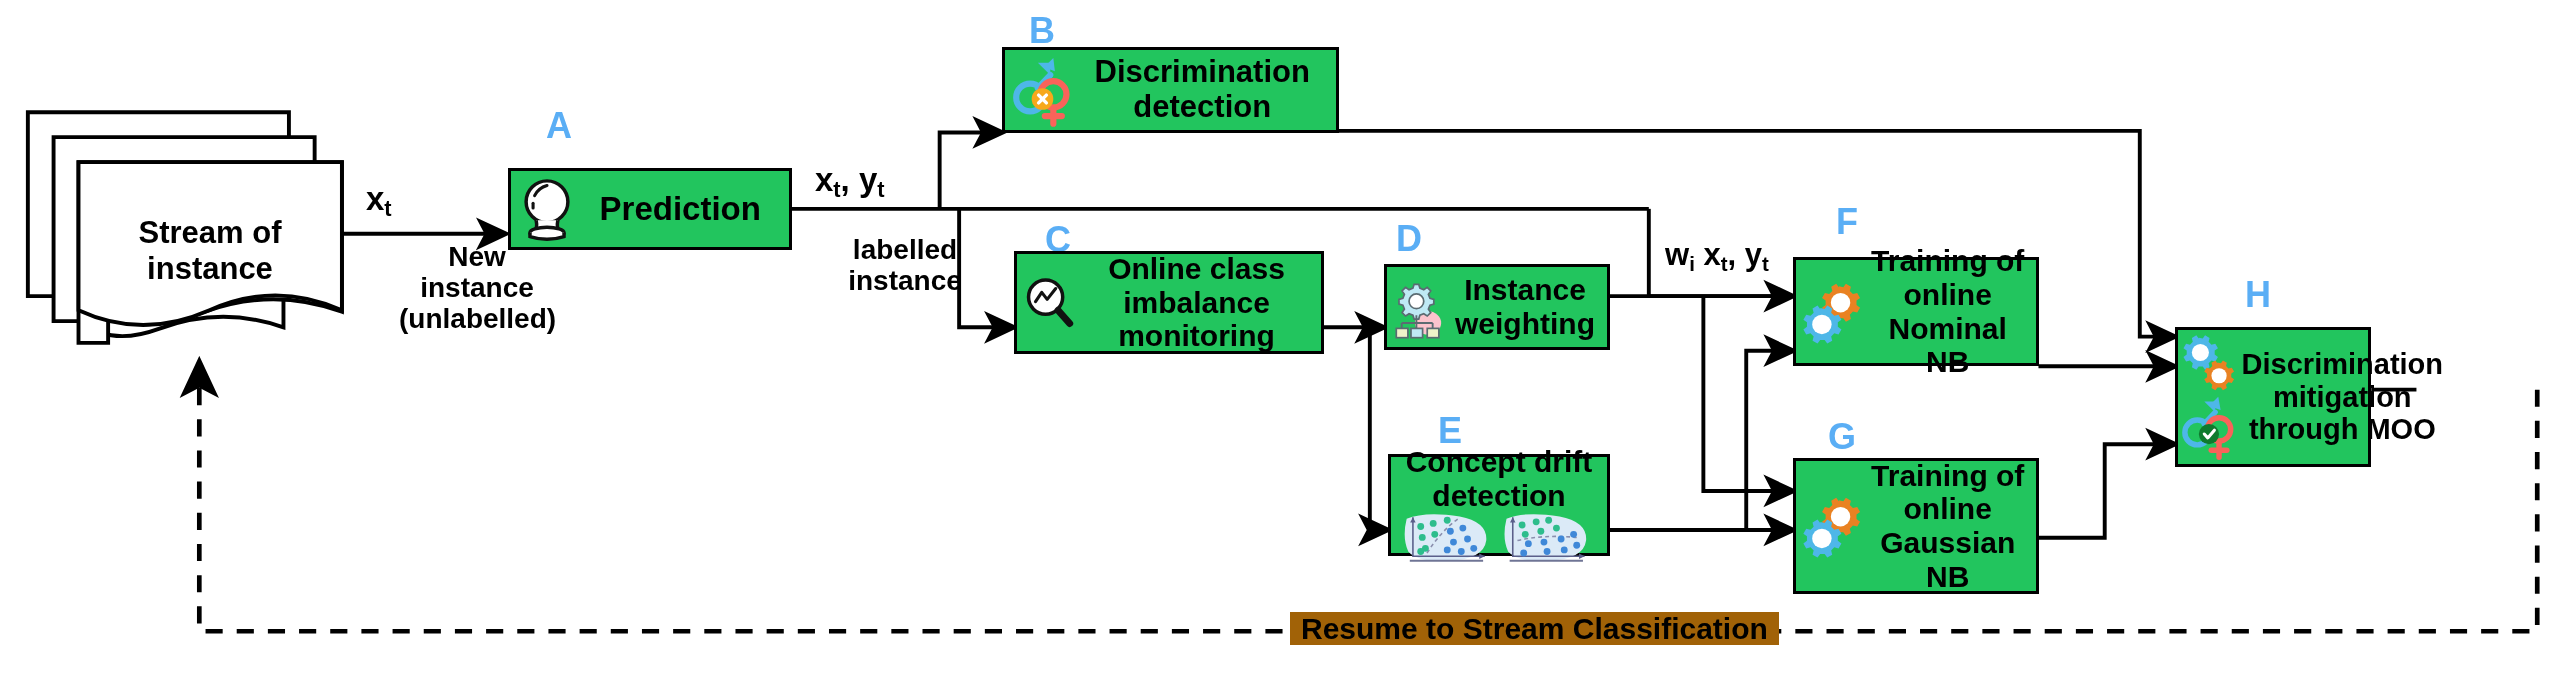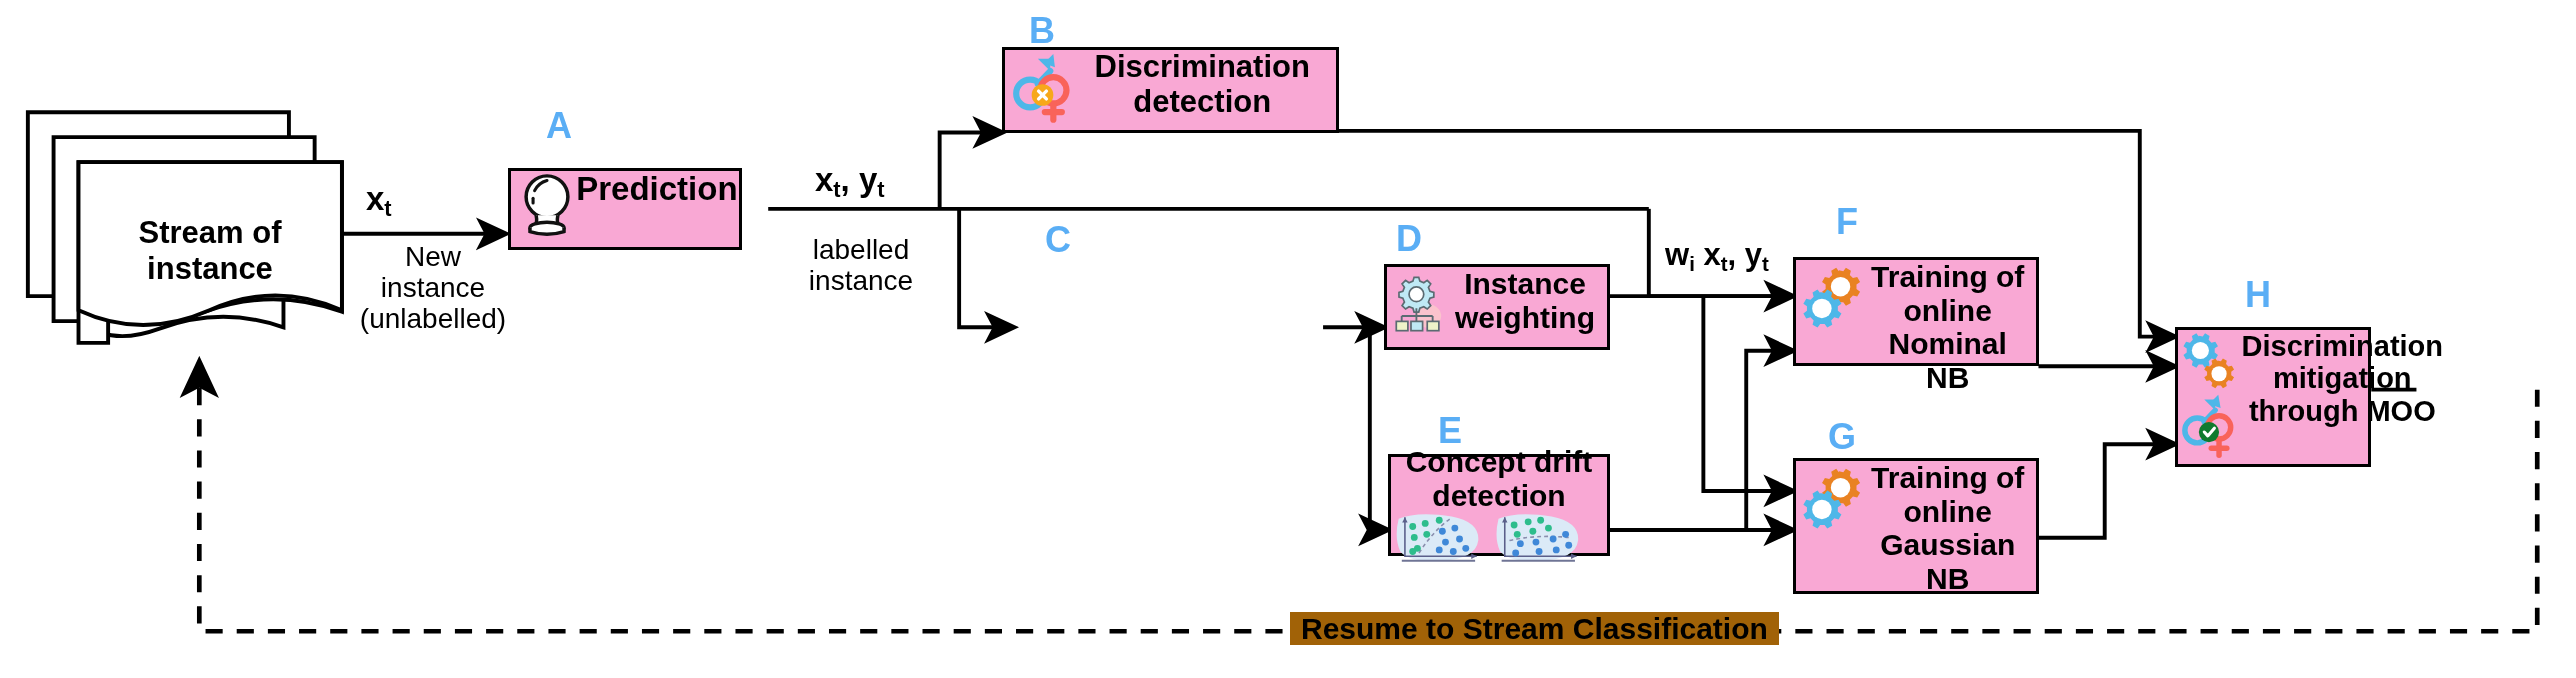--- a/index.html
+++ b/index.html
@@ -21,24 +21,25 @@
     position: absolute;
     left: 0;
     top: 0;
     width: 2576px;
     height: 678px;
     pointer-events: none;
   }
   .node {
     position: absolute;
     box-sizing: border-box;
-    background: #f9a8d4;
+    background: #22c55e;
     border: 3.9px solid #000000;
     display: flex;
     flex-direction: row;
+    align-items: center;
     justify-content: flex-start;
   }
   .node .label-text {
     font-weight: bold;
     color: #000000;
     line-height: 1.12;
     text-align: center;
     flex: 1 1 auto;
   }
   .tag {
@@ -50,21 +51,21 @@
     letter-spacing: 0px;
   }
   .edge-label {
     position: absolute;
     color: #000000;
     line-height: 1.1;
     text-align: center;
     white-space: nowrap;
   }
   .edge-label.bold { font-weight: bold; }
-  .edge-label.sub { font-weight: normal; }
+  .edge-label.sub { font-weight: bold; margin-left: 44px; }
   .icon-box {
     flex: 0 0 auto;
     display: flex;
     align-items: center;
     justify-content: center;
   }
   sub { font-size: 0.66em; vertical-align: -0.28em; }
 </style>
 </head>
 <body>
@@ -131,21 +132,21 @@
   </svg>
 
   <div style="position:absolute; left:78px; top:187px; width:264px; height:101px; display:flex; align-items:center; justify-content:center;">
     <div style="text-align:center; font-weight:bold; font-size:31px; line-height:1.15;margin-top:26px;">
       <div>Stream of</div>
       <div>instance</div>
     </div>
   </div>
 
   <div class="tag" style="left:546px; top:108px;">A</div>
-  <div class="node" style="left:508px; top:168px; width:234px; height:82px; padding:0 4.7px 0 6.2px;">
+  <div class="node" style="left:508px; top:168px; width:284px; height:82px; padding:0 4.7px 0 6.2px;">
     <div class="icon-box" style="width:59px; height:67px;">
       <svg width="56" height="65" viewBox="0 0 72 84">
         <circle cx="36" cy="32" r="27" fill="#fff" stroke="#111" stroke-width="4.5"></circle>
         <path d="M20,24 Q25,14 36,11" stroke="#111" stroke-width="4" fill="none" stroke-linecap="round"></path>
         <path d="M18,34 L18,40" stroke="#111" stroke-width="4" fill="none" stroke-linecap="round"></path>
         <path d="M22,56 Q24,66 20,70 L52,70 Q48,66 50,56" fill="#fff" stroke="#111" stroke-width="4.5" stroke-linejoin="round"></path>
         <ellipse cx="36" cy="72" rx="22" ry="7" fill="#fff" stroke="#111" stroke-width="4.5"></ellipse>
         <path d="M14,72 L14,77 Q36,84 58,77 L58,72" fill="#fff" stroke="#111" stroke-width="4.5"></path>
       </svg>
     </div>
@@ -173,20 +174,34 @@
         <path d="M37,53 L47,63 M47,53 L37,63" stroke="#fff" stroke-width="4.5" stroke-linecap="round"></path>
       </svg>
     </div>
     <div class="label-text" style="font-size:31px;">
       <div>Discrimination</div>
       <div>detection</div>
     </div>
   </div>
 
   <div class="tag" style="left:1045px; top:222px;">C</div>
+  <div class="node" style="left:1014px; top:251px; width:310px; height:103px; padding:0 4.7px 0 4.7px;">
+    <div class="icon-box" style="width:55px; height:61px;">
+      <svg width="53" height="59" viewBox="0 0 68 76">
+        <circle cx="29" cy="31" r="22" fill="#fff" stroke="#111" stroke-width="4.5"></circle>
+        <path d="M16,37 L24,25 L31,34 L42,20" stroke="#111" stroke-width="4" fill="none" stroke-linecap="round" stroke-linejoin="round"></path>
+        <path d="M45,48 L60,65" stroke="#111" stroke-width="9" stroke-linecap="round"></path>
+      </svg>
+    </div>
+    <div class="label-text" style="font-size:30px;">
+      <div>Online class</div>
+      <div>imbalance</div>
+      <div>monitoring</div>
+    </div>
+  </div>
 
   <div class="tag" style="left:1396px; top:221px;">D</div>
   <div class="node" style="left:1384px; top:264px; width:226px; height:86px; padding:0 4.7px 0 4.7px;">
     <div class="icon-box" style="width:56px; height:67px;">
       <svg width="55" height="65" viewBox="0 0 70 84">
         <ellipse cx="46" cy="62" rx="17" ry="15" fill="#fbc3cd"></ellipse>
         <g fill="#bfe9f5" stroke="#5b6b72" stroke-width="2.2">
           <path d="M28,12 l6,0 l1.5,5 l5,2 l4.5,-3 l4.5,4.5 l-3,4.5 l2,5 l5,1.5 l0,6 l-5,1.5 l-2,5 l3,4.5 l-4.5,4.5 l-4.5,-3 l-5,2 l-1.5,5 l-6,0 l-1.5,-5 l-5,-2 l-4.5,3 l-4.5,-4.5 l3,-4.5 l-2,-5 l-5,-1.5 l0,-6 l5,-1.5 l2,-5 l-3,-4.5 l4.5,-4.5 l4.5,3 l5,-2 Z"></path>
         </g>
         <circle cx="31" cy="34" r="9.5" fill="#fff" stroke="#5b6b72" stroke-width="2.2"></circle>

